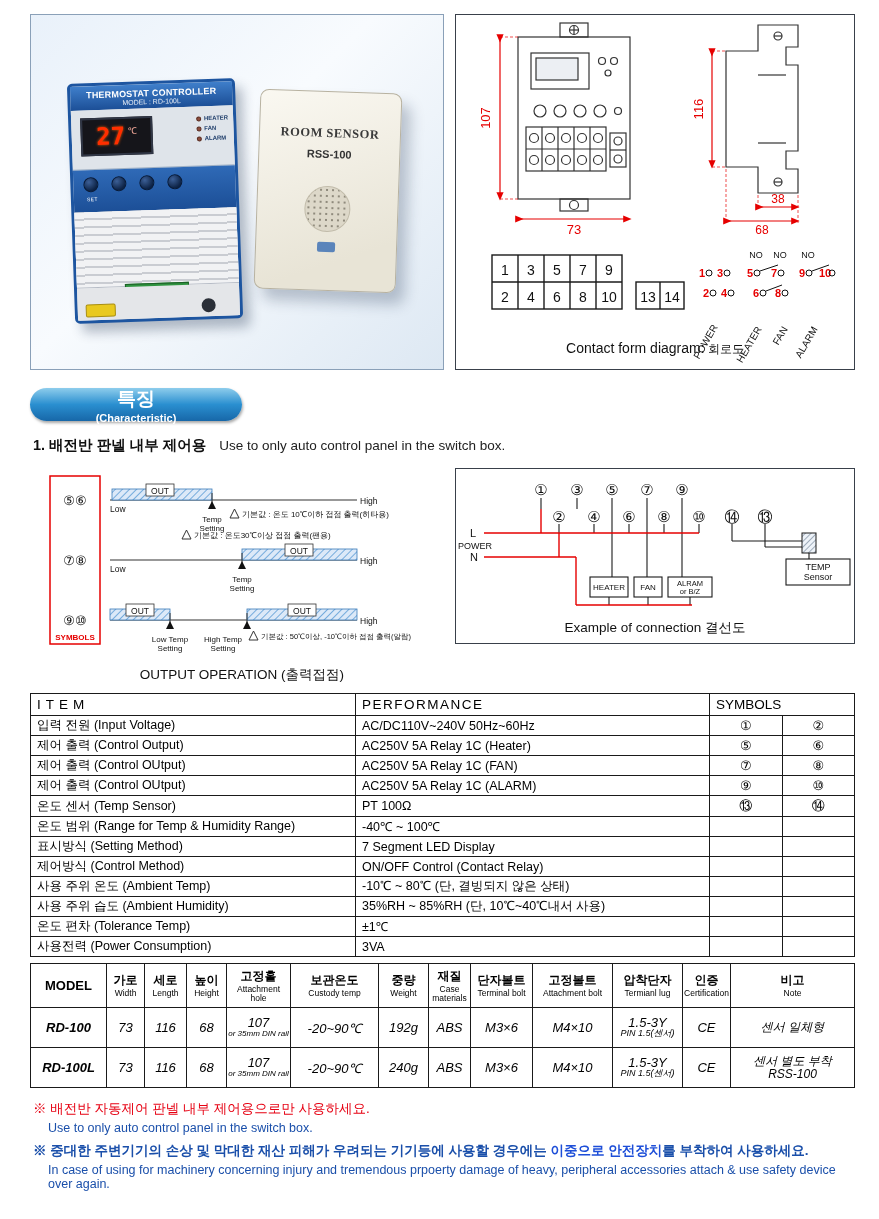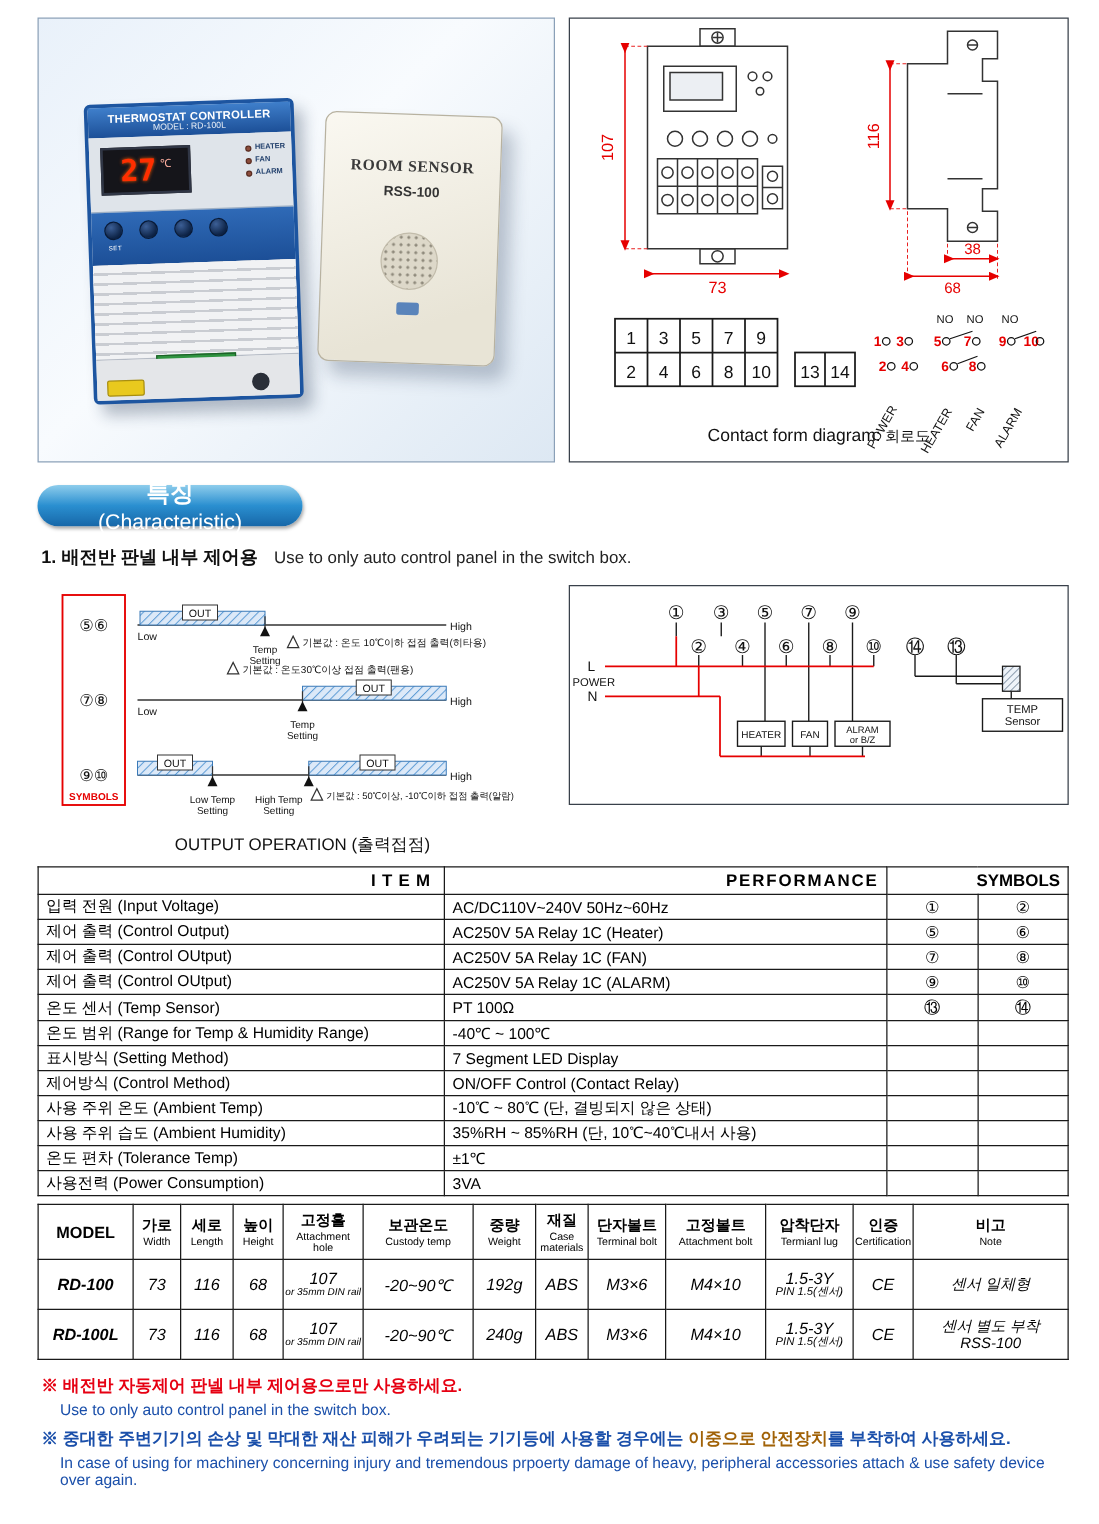--- a/index.html
+++ b/index.html
@@ -46,57 +46,57 @@
   .sensor-model { font-size:11px; margin-top:7px; color:#333; font-weight:bold; }
   .speaker { margin:26px auto 0; width:46px; height:46px; border-radius:50%;
     background-color:#ddd8c9; background-image:radial-gradient(#8f8a7c 1px, transparent 1.4px); background-size:6px 6px; border:1px solid #c2bcab; }
   .sensor-logo { margin:10px auto 0; width:18px; height:10px; background:#2a63b0; border-radius:2px; opacity:.75; }
 
   
   .char-pill { position:absolute; top:388px; left:30px; width:212px; height:33px; border-radius:17px;
     background:linear-gradient(#8ecdec,#2a8fd0 50%,#1767a8); color:#fff; display:flex; align-items:center;
     justify-content:center; box-shadow:1px 2px 3px rgba(0,0,0,.35);flex-direction:column; }
   .char-pill .ko { font-size:19px; font-weight:bold; }
-  .char-pill .en { font-size:17px; font-weight:normal; }
+  .char-pill .en { font-size:11px; font-weight:bold; }
   .intro { position:absolute; top:436px; left:33px; font-size:14.5px; font-weight:bold; color:#101010; }
   .intro .en { font-weight:normal; font-size:13.5px; margin-left:9px; color:#222; }
 
   
   .output-op { position:absolute; top:470px; left:42px; width:404px; }
   .output-caption { width:400px; text-align:center; font-size:13.5px; color:#111; margin-top:2px; }
   .connection-box { position:absolute; top:468px; left:455px; width:400px; height:176px; border:1px solid #39404a; background:#fff; }
   .conn-caption { text-align:center; font-size:13.5px; color:#111; margin-top:0px; }
 
   
   .spec-table { position:absolute; top:693px; left:30px; width:825px; border-collapse:collapse; font-size:12.5px; table-layout:fixed; }
   .spec-table th, .spec-table td { border:1px solid #1a1a1a; padding:1px 6px; height:19px; vertical-align:middle; }
-  .spec-table th { font-size:13.5px; font-weight:bold; text-align:right; height:22px; }
+  .spec-table th { font-size:13.5px; font-weight:normal; text-align:left; height:22px; }
   .th-item { letter-spacing:5px; }
   .th-perf { letter-spacing:1.5px; }
   .spec-table td.sym { text-align:center; width:73px; font-size:13px; padding:1px 2px; }
   .col-item { width:325px; }
   .col-perf { width:354px; }
 
   
   .dim-table { position:absolute; top:963px; left:30px; width:825px; border-collapse:collapse; table-layout:fixed; text-align:center; }
   .dim-table th, .dim-table td { border:1px solid #1a1a1a; vertical-align:middle; padding:1px 1px; }
   .dim-table th { height:44px; }
   .dim-table td { height:40px; font-size:13px;font-style:italic; }
   .h-ko { font-size:12px; font-weight:bold; }
   .h-en { font-size:8.5px; font-weight:normal; line-height:1.1; }
   .cell-big { font-size:13px; line-height:1.05; }
   .cell-small { font-size:8px; line-height:1.1; }
   .model-cell { font-weight:bold; font-size:13px; }
 
   
   .notes { position:absolute; top:1100px; left:33px; width:822px; }
-  .note-red { color:#e60012; font-weight:bold; font-size:13.5px; }
+  .note-red { color:#e60012; font-weight:normal; font-size:13.5px; }
   .note-sub { color:#1a4faa; font-size:12.5px; margin:3px 0 7px 15px; }
   .note-mixed { color:#1a4faa; font-weight:bold; font-size:13.5px; }
-  .note-mixed .hl { color:#a16207; }
+  .note-mixed .hl { color:#1d4ed8; }
 </style>
 </head>
 <body>
 
 <div class="top-row">
 
   <div class="photo-box">
     <div class="controller">
       <div class="ctrl-top">
         <div class="ctrl-title">THERMOSTAT CONTROLLER</div>
@@ -456,20 +456,21 @@
       <text x="234" y="125" font-size="7.5" text-anchor="middle" fill="#111">or B/Z</text>
     </g>
 
     <g>
       <rect x="346" y="64" width="14" height="20" fill="url(#hb2)" stroke="#1a1a1a" stroke-width="1"></rect>
       <rect x="330" y="90" width="64" height="26" fill="#fff" stroke="#1a1a1a" stroke-width="1.1"></rect>
       <text x="362" y="101" font-size="9" text-anchor="middle" fill="#111">TEMP</text>
       <text x="362" y="111" font-size="9" text-anchor="middle" fill="#111">Sensor</text>
     </g>
   </svg>
+  <div class="conn-caption">Example of connection 결선도</div>
 </div>
 
 <table class="spec-table">
   <tbody>
       <tr>
     <th class="col-item th-item">ITEM</th>
     <th class="col-perf th-perf">PERFORMANCE</th>
     <th colspan="2">SYMBOLS</th>
   </tr>
   <tr>

